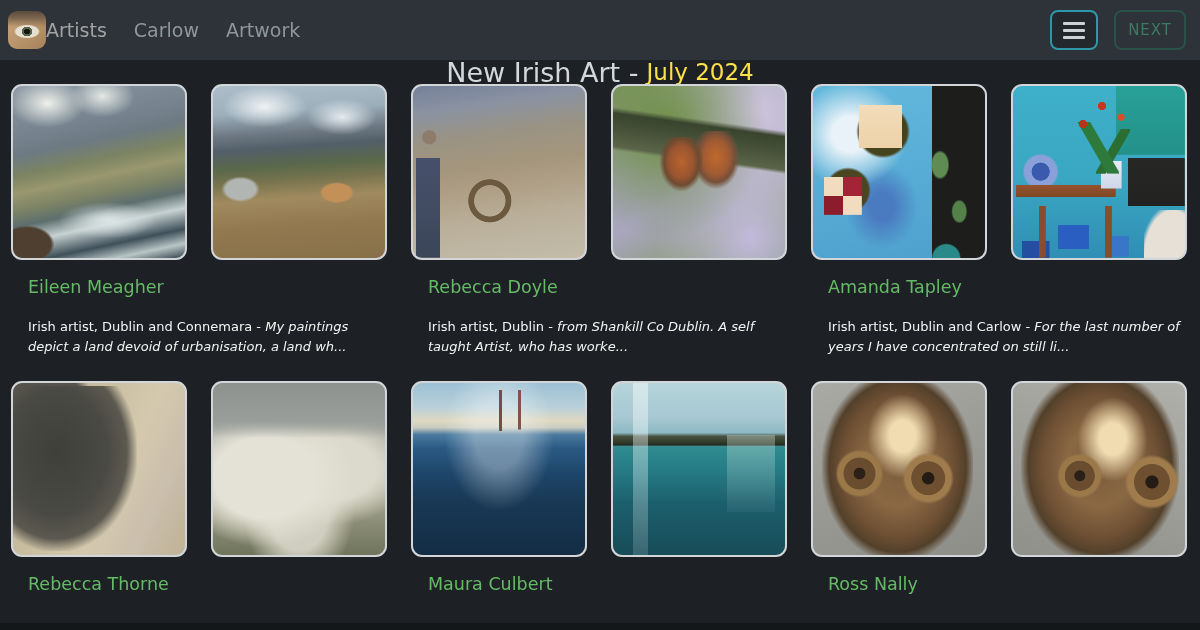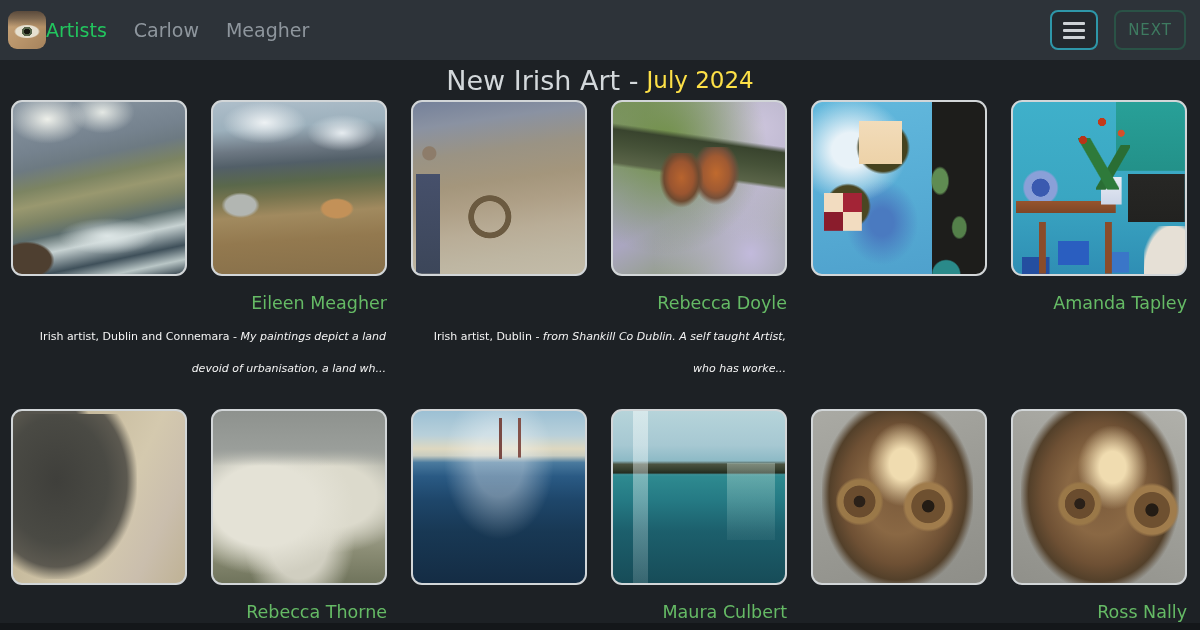--- a/index.html
+++ b/index.html
@@ -22,59 +22,59 @@
       radial-gradient(circle 5px at 50% 54%, #15150f 0 55%, #57644a 60% 100%, rgba(87,100,74,0) 100%),
       radial-gradient(ellipse 13px 7px at 50% 54%, #8a8a6a 0 28%, #e6e0d0 30% 85%, rgba(230,224,208,0) 100%),
       linear-gradient(180deg, #5a4a3c 0%, #7e6850 20%, rgba(0,0,0,0) 42%),
       linear-gradient(135deg, #c9a67c 0%, #b8946a 55%, #a5825c 100%);
   }
   .brand {
     color:#edf0f2; font-size:23px; margin:0 26px 0 12px; text-decoration:none; cursor:pointer;
   }
   .nav { display:flex; gap:27px; align-items:center; }
   .nav a { text-decoration:none; font-size:19px; cursor:pointer; }
-  .nav a.active { color:#22c55e; }
+  .nav a.active { color:#a3a3a3; }
   .nav a.inactive { color:#8e969d; }
   .topbar-right { margin-left:auto; display:flex; gap:16px; align-items:center; }
   .menu-btn {
     width:48px; height:40px; border:2px solid #2e97a9; border-radius:8px;
     background:#23282d; display:flex; flex-direction:column; justify-content:center;
     align-items:center; gap:4px; cursor:pointer; padding:0;
   }
   .menu-btn .bar { width:22px; height:3px; background:#cdd2d6; border-radius:1px; }
   .next-btn {
     min-width:62px; height:40px; border:2px solid #2a5246; border-radius:8px;
     background:transparent; color:#3e7a60; font-size:15px; letter-spacing:1px;
     cursor:pointer; padding:0 12px; font-family:inherit;
   }
 
   
   .heading-band {
-    height:40px; display:flex; align-items:center; justify-content:center; gap:8px;
+    height:24px; display:flex; align-items:center; justify-content:center; gap:8px;
   }
   .heading-main { color:#d3d8db; font-size:27px; }
   .heading-sub  { color:#fde047; font-size:23px; }
 
   
   .grid {
     display:grid; grid-template-columns:repeat(3,376px);
     column-gap:24px; row-gap:24px; padding:0 13px 0 11px;
   }
   .pair { display:flex; gap:24px; }
   .painting {
     width:176px; height:176px; border-radius:11px; border:2px solid #d2d6d8;
     display:block; cursor:pointer; background-repeat:no-repeat; background-color:#6a7a7a;
   }
-  .info { padding:0 0 0 17px; margin-top:17px;text-align:right; }
+  .info { padding:0 0 0 17px; margin-top:17px; }
   .artist-name {
     display:inline-block; color:#65ba65; font-size:17.5px; text-decoration:none;
     cursor:pointer; margin-bottom:5px;
   }
   .desc {
-    margin:3px 0 0; color:#f4f4f4; font-size:11px; line-height:32px; max-width:358px;
+    margin:15px 0 0; color:#f4f4f4; font-size:13px; line-height:20px; max-width:358px;
   }
   .desc em { font-style:italic; }
 
   .footer-strip {
     position:absolute; left:0; bottom:0; width:1200px; height:7px;
     background:#14171a; z-index:5;
   }
 
   
   .p1 { background-image:
@@ -196,21 +196,21 @@
   }
 </style>
 </head>
 <body>
 
 <header class="topbar">
   <div class="logo"></div>
   <nav class="nav">
     <a class="active">Artists</a>
     <a class="inactive">Carlow</a>
-    <a class="inactive">Meagher</a>
+    <a class="inactive">Artwork</a>
   </nav>
   <div class="topbar-right">
     <button class="menu-btn">
       <span class="bar"></span>
       <span class="bar"></span>
       <span class="bar"></span>
     </button>
     <button class="next-btn">NEXT</button>
   </div>
 </header>
@@ -244,20 +244,21 @@
     </div>
   </article>
 
   <article class="card">
     <div class="pair">
       <a class="painting p5" title="Abstract still life collage with squares painting"></a>
       <a class="painting p6" title="Still life with red tulips on table painting"></a>
     </div>
     <div class="info">
       <a class="artist-name">Amanda Tapley</a>
+      <p class="desc"><span>Irish artist, Dublin and Carlow - </span><em>For the last number of years I have concentrated on still li...</em></p>
     </div>
   </article>
 
   <article class="card">
     <div class="pair">
       <a class="painting p7" title="Charcoal profile portrait drawing"></a>
       <a class="painting p8" title="Abstract grey floral landscape painting"></a>
     </div>
     <div class="info">
       <a class="artist-name">Rebecca Thorne</a>

